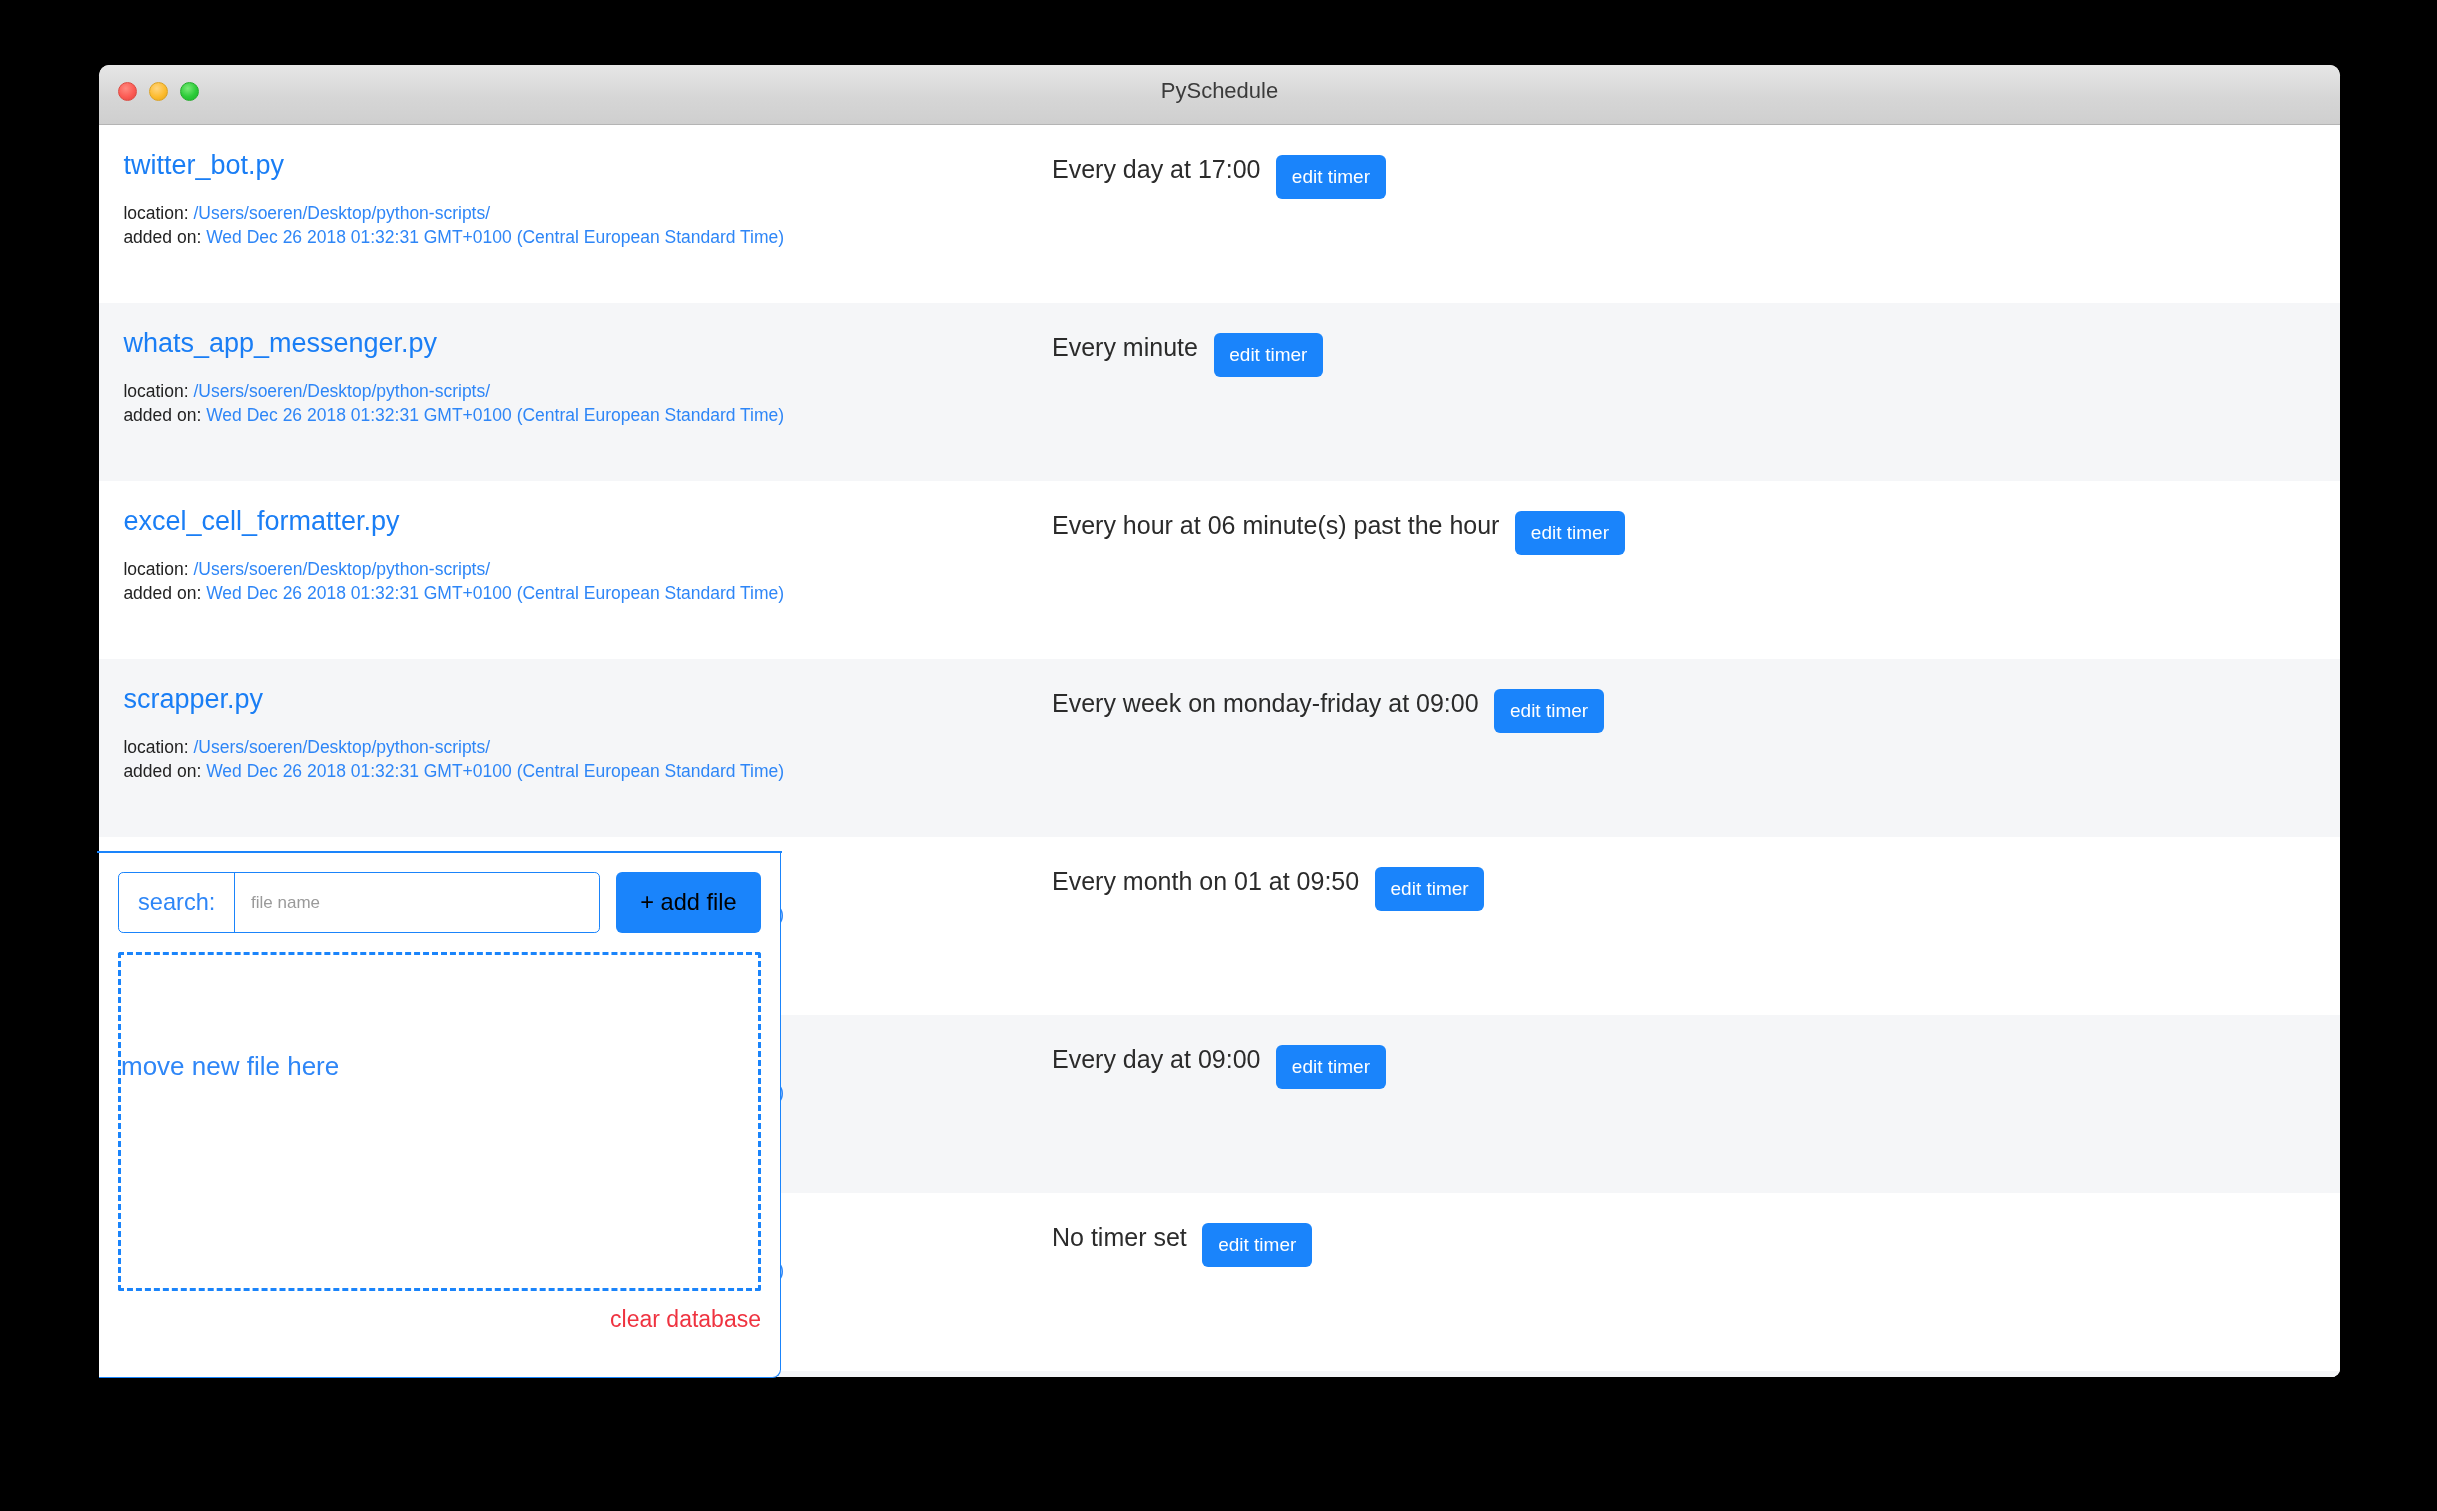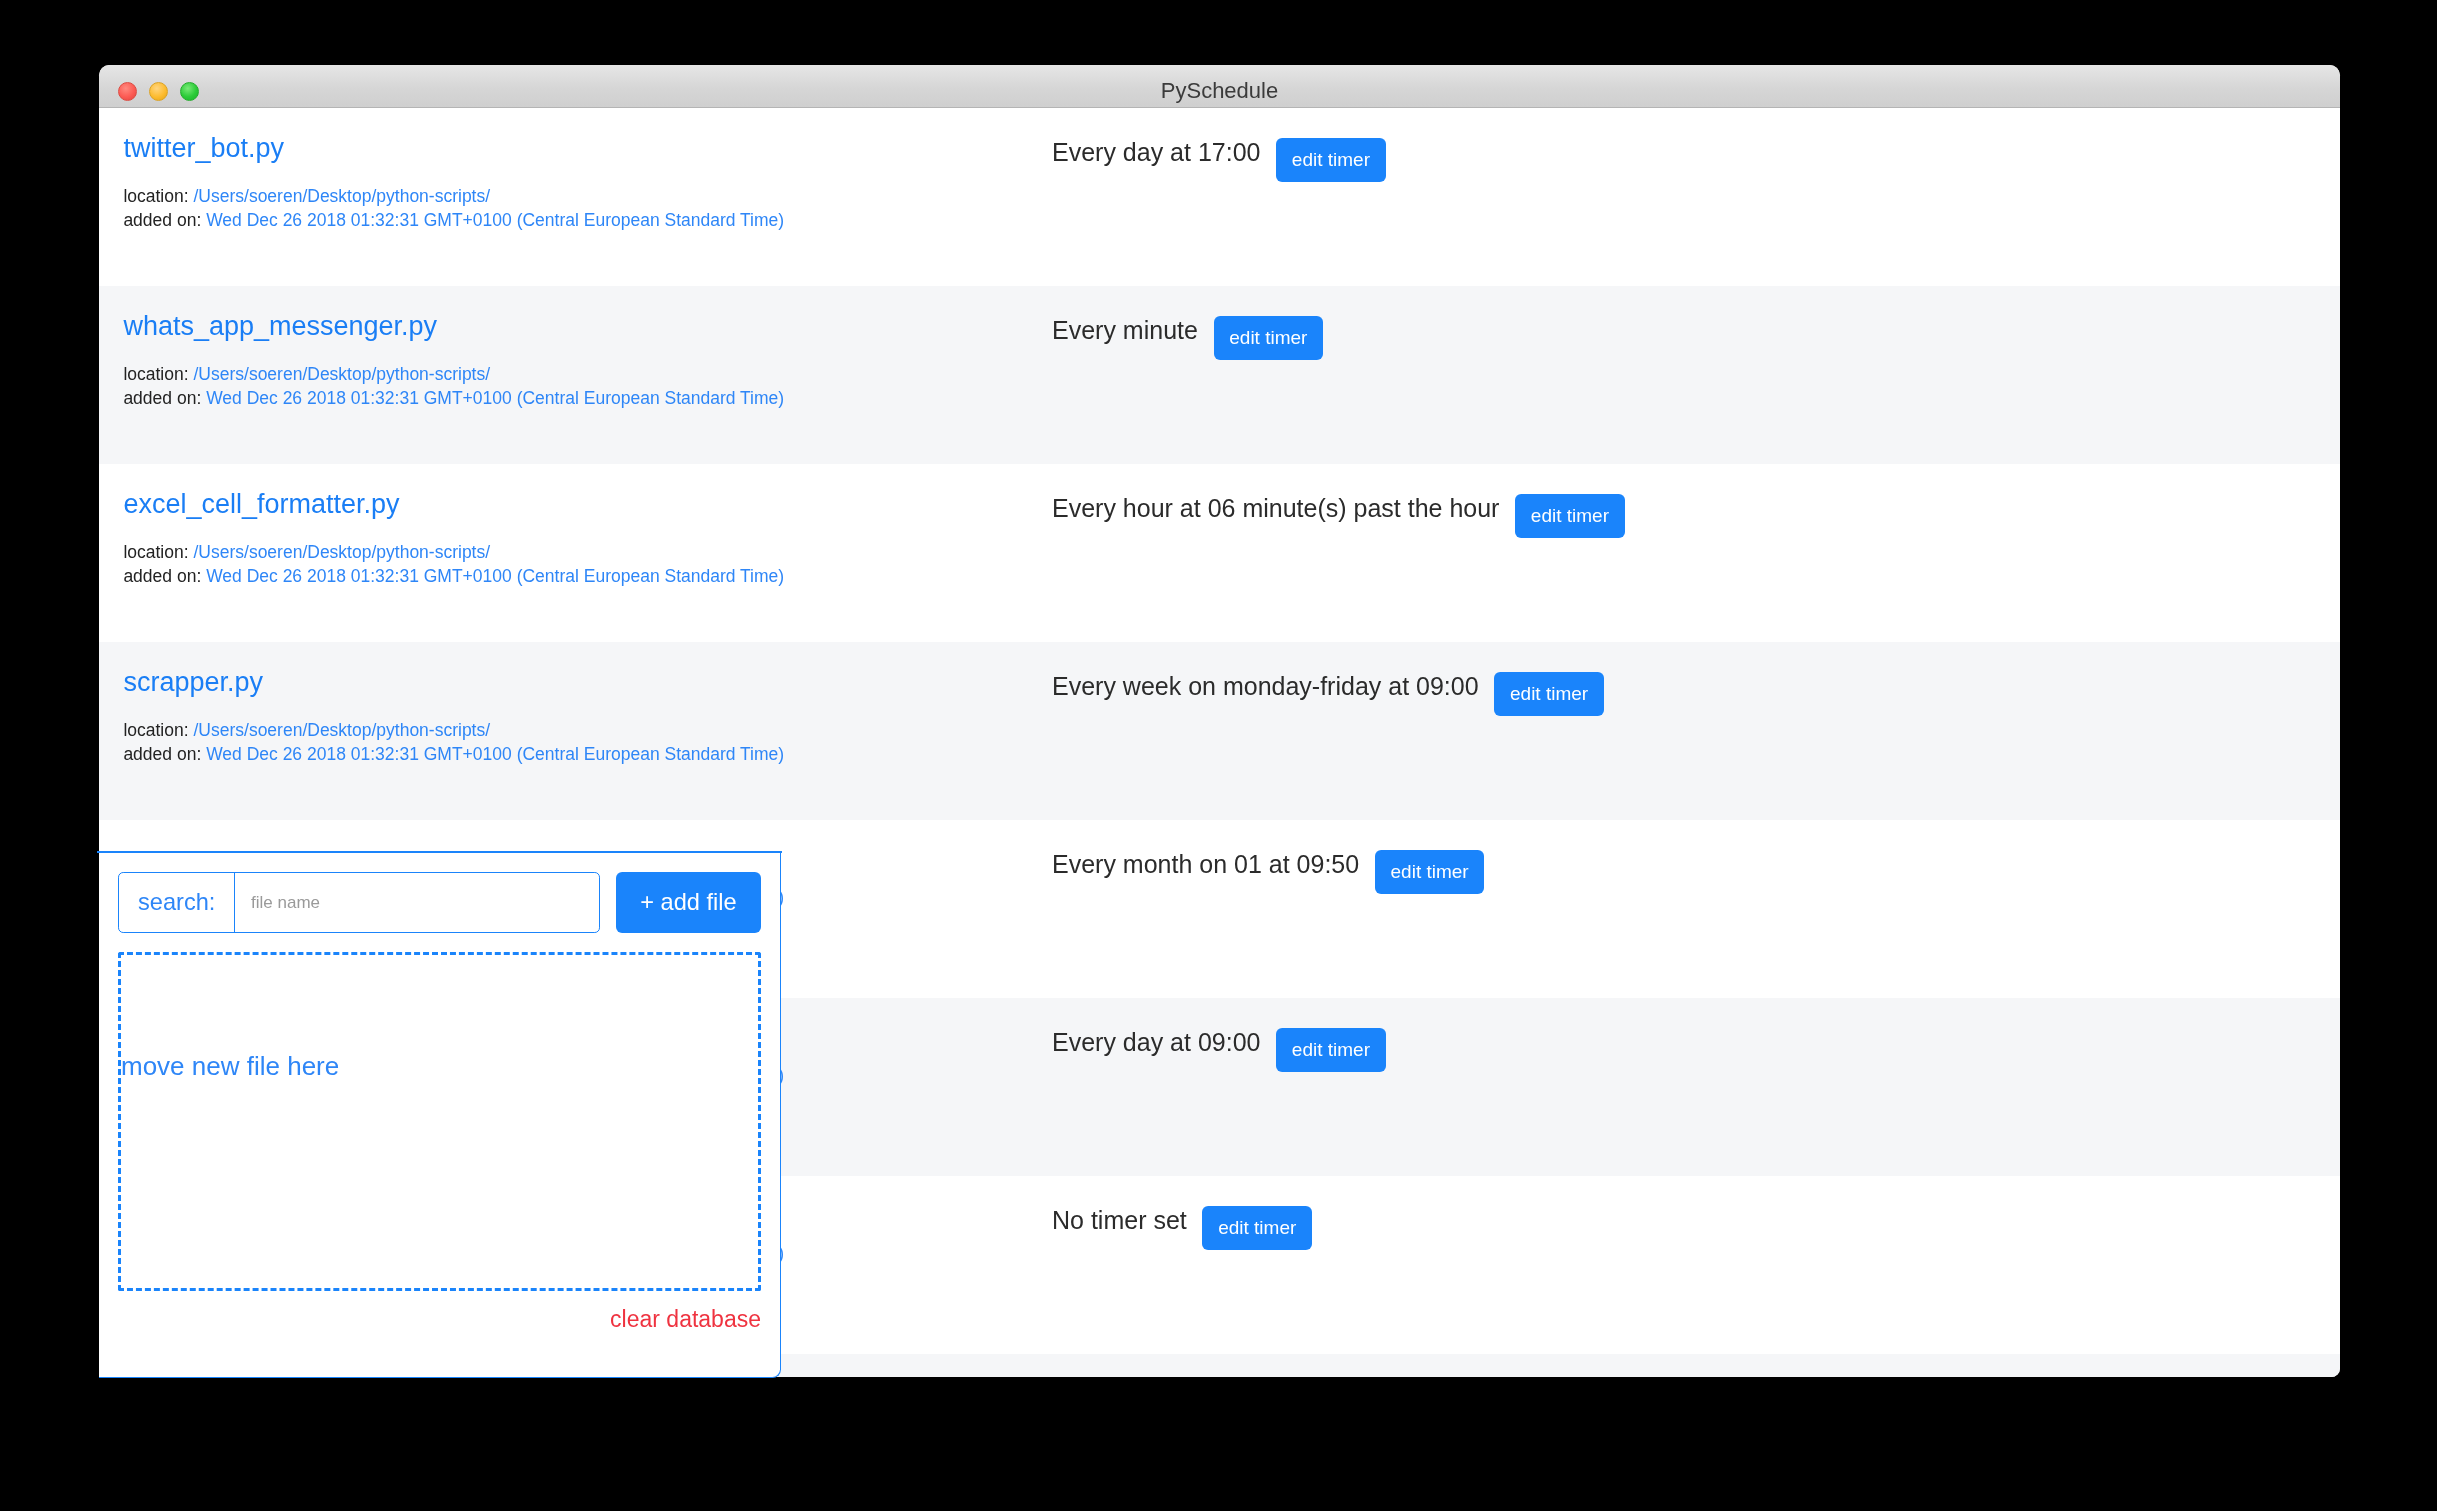--- a/index.html
+++ b/index.html
@@ -22,21 +22,21 @@
     top: 65px;
     width: 2241px;
     height: 1312px;
     background: #ffffff;
     border-radius: 10.5px 10.5px 8.7px 8.7px;
     overflow: hidden;
     box-shadow: 0 0 0 0 rgba(0,0,0,0);
   }
   .titlebar {
     position: relative;
-    height: 43px;
+    height: 60px;
     background: linear-gradient(to bottom, #e6e6e6 0%, #d6d6d6 55%, #cfcfcf 100%);
     border-bottom: 0.9px solid #b4b4b4;
     box-sizing: border-box;
     padding-left: 26px;
   }
   .traffic {
     position: absolute;
     left: 19px;
     top: 16.6px;
     display: flex;
@@ -182,21 +182,21 @@
     padding: 0 15.7px;
     color: #333;
     font-family: "Liberation Sans", sans-serif;
     background: transparent;
   }
   .search-input::placeholder { color: #9a9a9a; opacity: 1; }
 
   .add-file-btn {
     margin-left: 15.7px;
     background: #1a84fb;
-    color: #ffffff;
+    color: #000000;
     border: none;
     border-radius: 6.1px;
     font-size: 23.6px;
     padding: 0 24.4px;
     font-family: "Liberation Sans", sans-serif;
     cursor: pointer;
     white-space: nowrap;
   }
 
   .dropzone {

